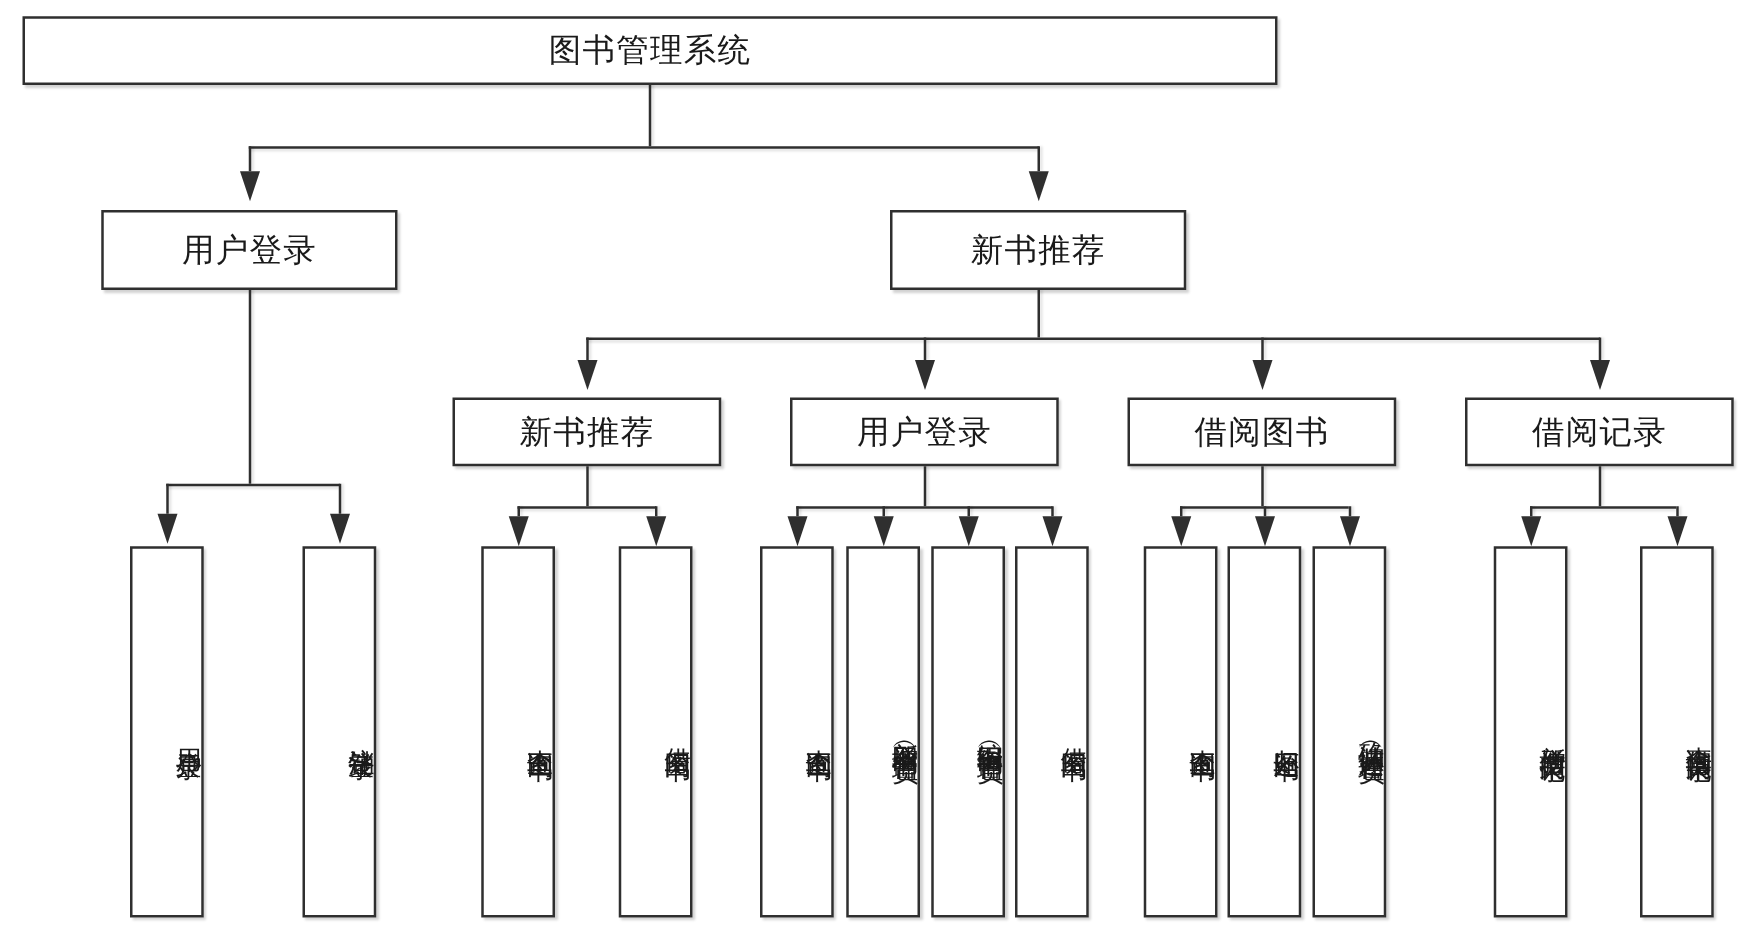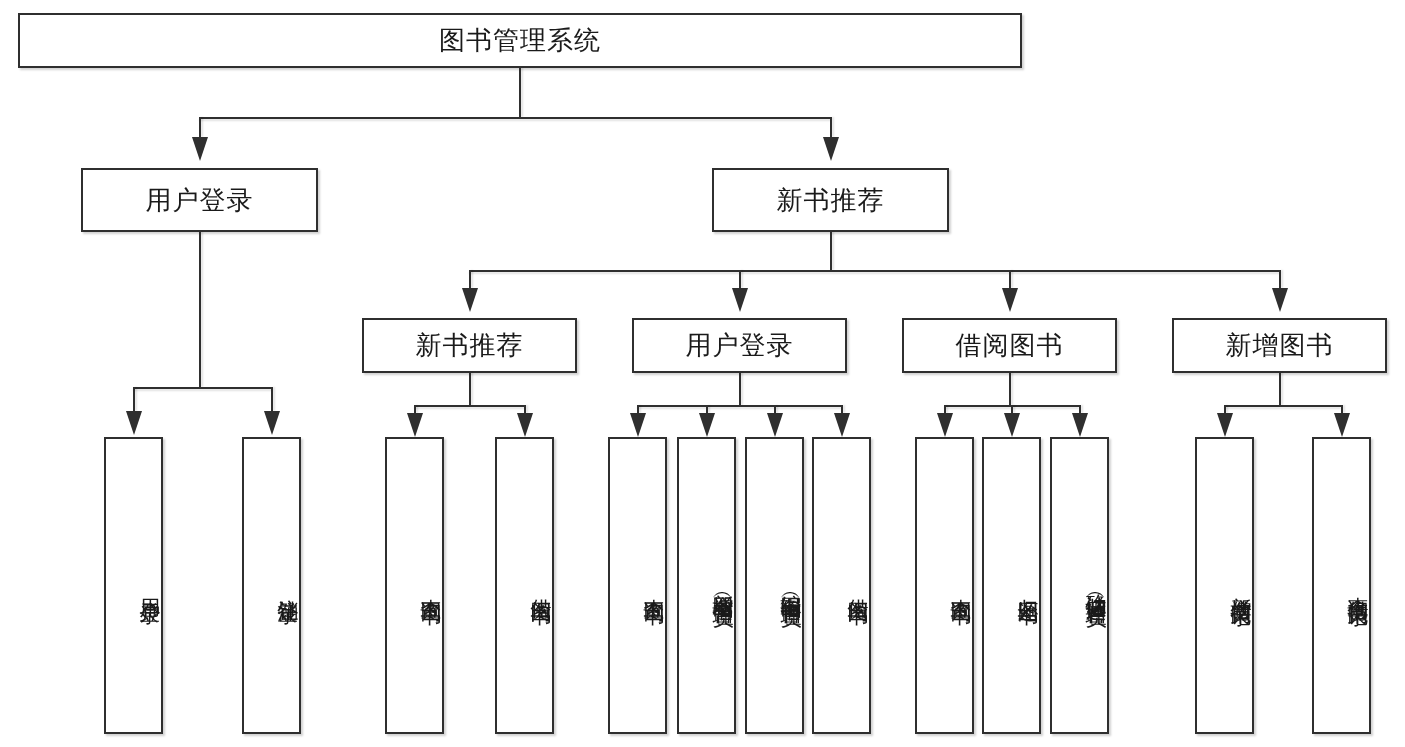--- a/index.html
+++ b/index.html
@@ -132,21 +132,21 @@
   <div class="node horiz" style="left:362px; top:318px; width:215px; height:55px;">
     <span class="txt">新书推荐</span>
   </div>
   <div class="node horiz" style="left:632px; top:318px; width:215px; height:55px;">
     <span class="txt">用户登录</span>
   </div>
   <div class="node horiz" style="left:902px; top:318px; width:215px; height:55px;">
     <span class="txt">借阅图书</span>
   </div>
   <div class="node horiz" style="left:1172px; top:318px; width:215px; height:55px;">
-    <span class="txt">新增图书</span>
+    <span class="txt">借阅记录</span>
   </div>
 
   <div class="vline" style="left:469px; top:373px; height:32px;"></div>
   <div class="hline" style="left:414px; top:405px; width:111px;"></div>
   <div class="vline" style="left:414px; top:405px; height:8px;"></div>
   <div class="vline" style="left:524px; top:405px; height:8px;"></div>
   <div class="arrow" style="left:407px; top:413px;"></div>
   <div class="arrow" style="left:517px; top:413px;"></div>
 
   <div class="node vert" style="left:385px; top:437px; width:59px; height:297px;">

